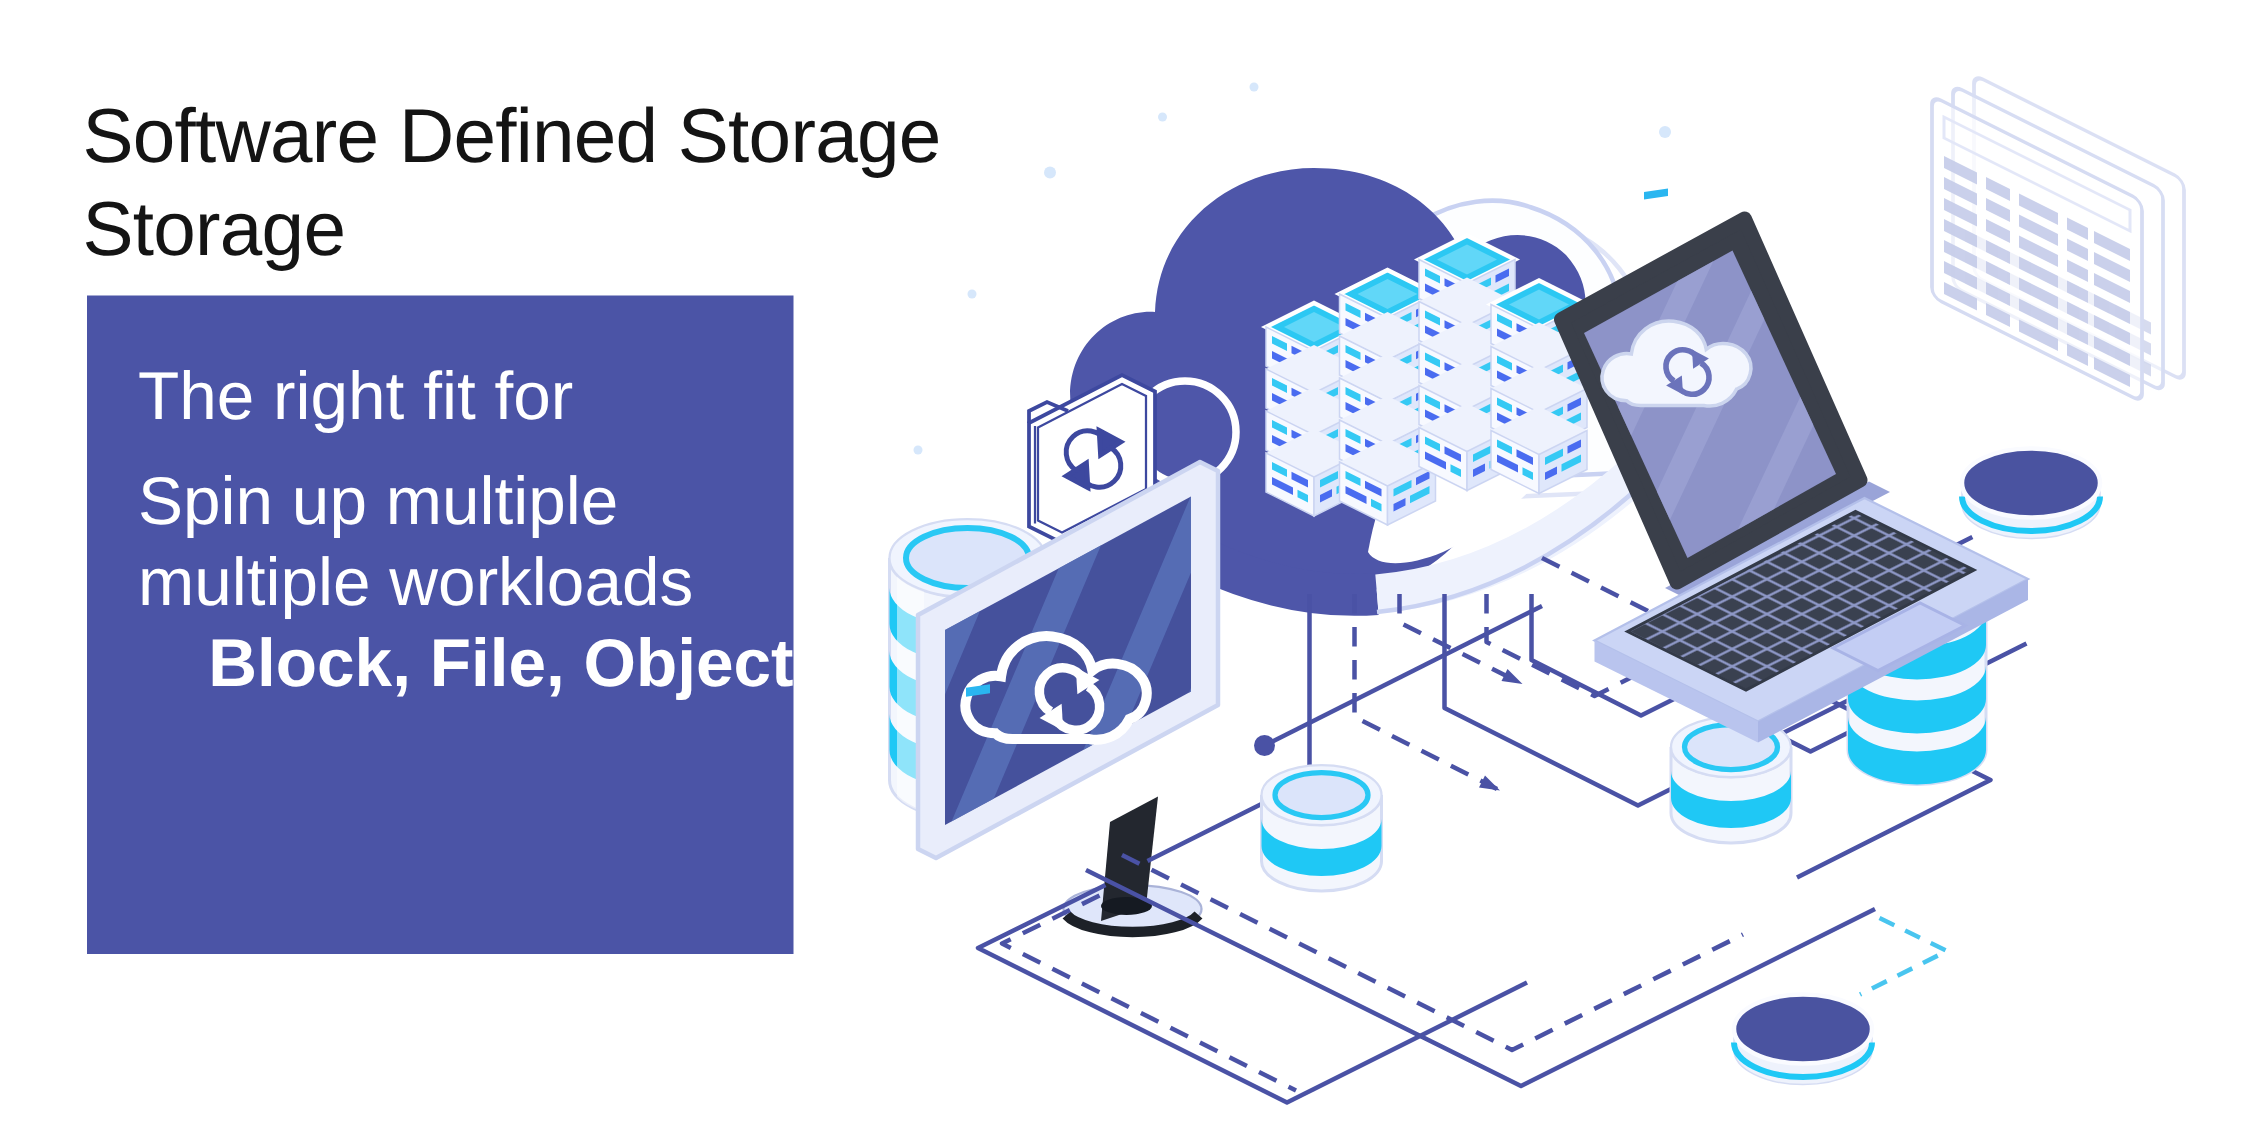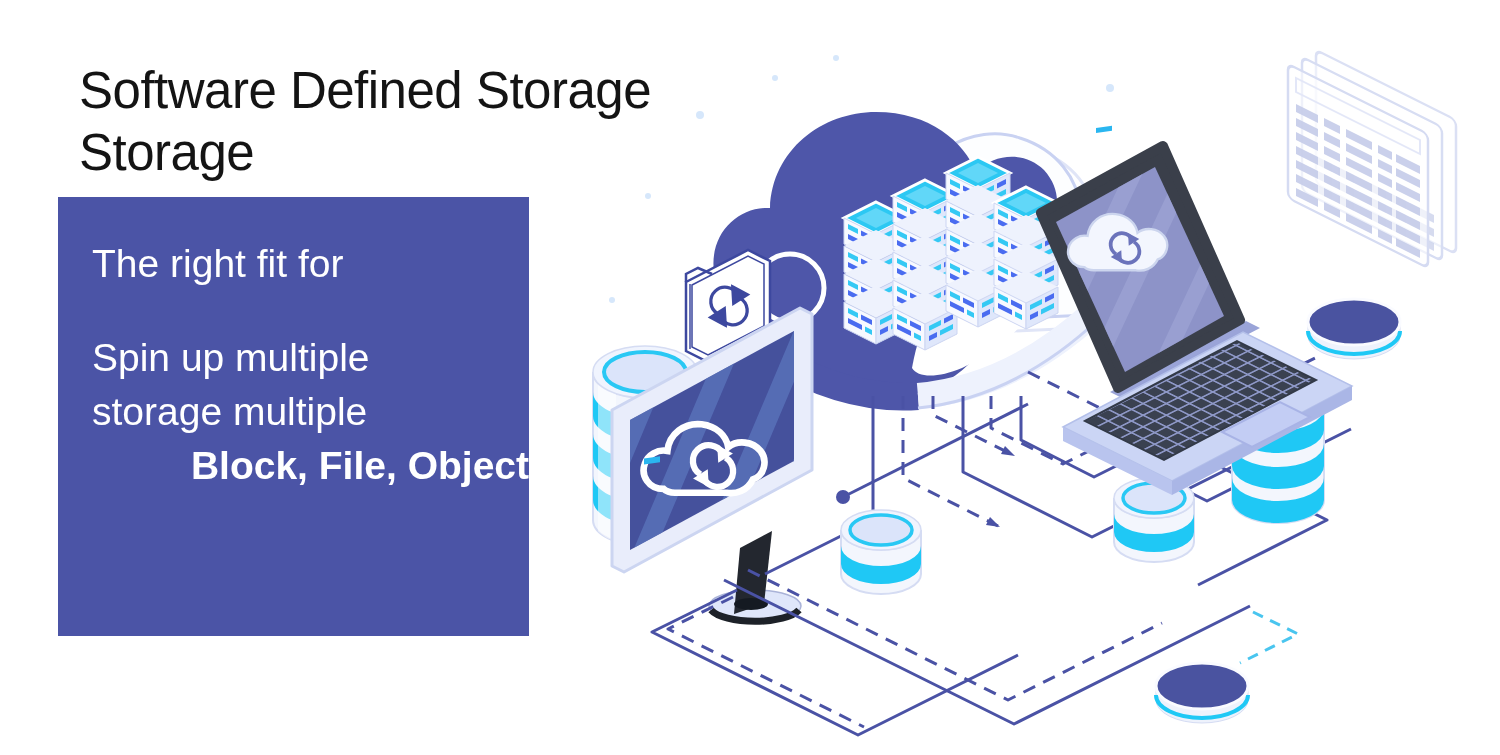--- a/index.html
+++ b/index.html
@@ -1,41 +1,41 @@
 <!DOCTYPE html>
 <html><head>
 <meta charset="utf-8">
 <style>
   html,body{margin:0;padding:0;background:#fff;}
   #stage{position:relative;width:1500px;height:755px;background:#ffffff;overflow:hidden;
          font-family:"Liberation Sans","DejaVu Sans",sans-serif;}
   #main-title{position:absolute;left:55px;top:26px;font-size:51px;line-height:62px;
-              font-weight:400;color:#141414;letter-spacing:-0.5px;margin-left:24px;}
+              font-weight:400;color:#141414;letter-spacing:-0.5px;}
   #info-box{position:absolute;left:58px;top:197px;width:471px;height:439px;
             box-sizing:border-box;padding:40px 0 0 34px;color:#fff;}
-  #info-box .para{font-size:39px;line-height:54px;font-weight:400;}
-  #info-box .para.second{margin-top:40px;}
+  #info-box .para{font-size:45px;line-height:54px;font-weight:400;}
+  #info-box .para.second{margin-top:16px;}
   #info-box .bold-line{font-weight:700;text-align:right;}
   #illustration-svg{position:absolute;left:0;top:0;width:1500px;height:755px;}
 </style>
 </head>
 <body>
 
 <div id="stage">
 
   <h1 id="main-title"><span>Software Defined Storage</span><br>
     <span>Storage</span></h1>
 
   <div id="info-box" style="background-color: rgb(75, 84, 166);">
     <div class="para">
       <div>The right fit for</div>
     </div>
     <div class="para second">
       <div>Spin up multiple</div>
-      <div>storage multiple</div>
+      <div>multiple workloads</div>
       <div class="bold-line">Block, File, Object</div>
     </div>
   </div>
 
   <svg id="illustration-svg" viewBox="0 0 1500 755">
     <defs>
       <g id="slab">
         <polygon points="0,-16 32,0 0,16 -32,0" fill="#eef2fd"></polygon>
         <polygon points="-32,0 0,16 0,42 -32,26" fill="#f7f9ff" stroke="#ccd5f2" stroke-width="1"></polygon>
         <polygon points="0,16 32,0 32,26 0,42" fill="#dfe7fb" stroke="#ccd5f2" stroke-width="1"></polygon>

